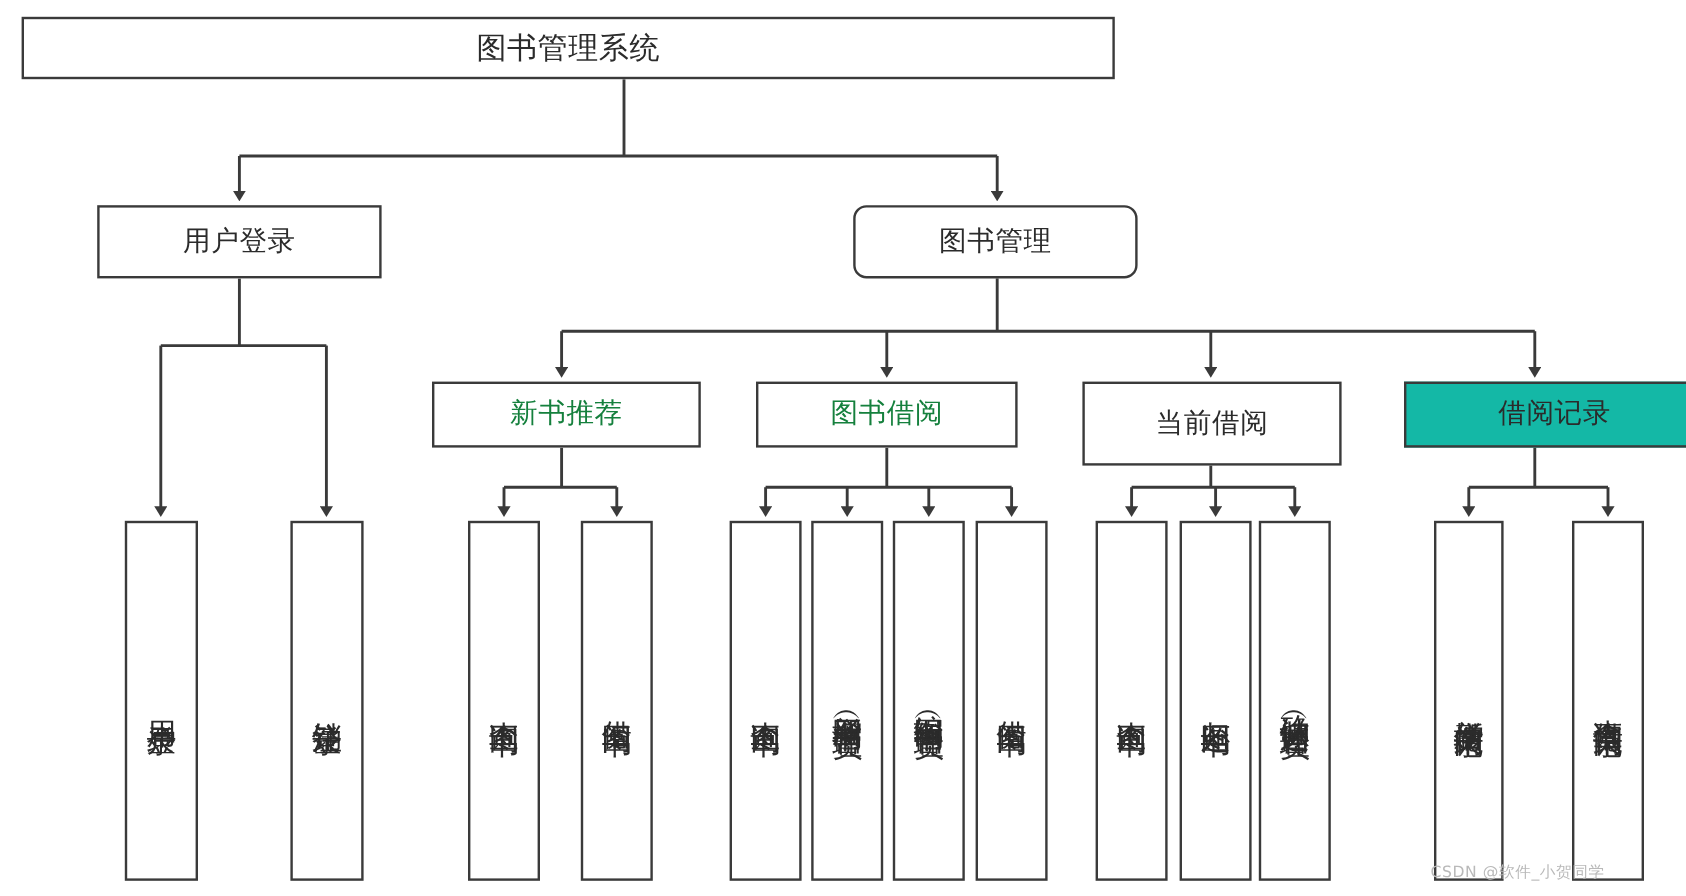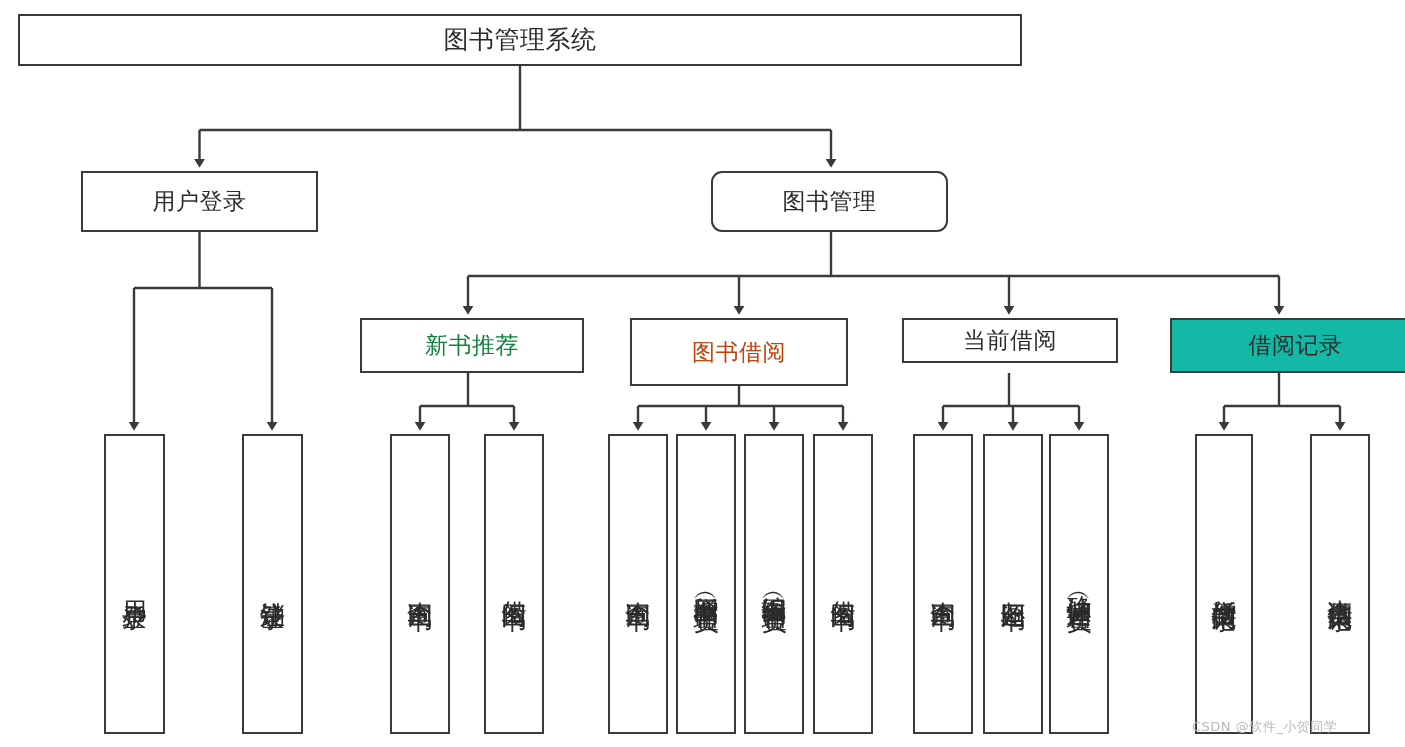--- a/index.html
+++ b/index.html
@@ -125,38 +125,38 @@
       <path d="M1013,406 L1013,423" marker-end="url(#arrow)"></path>
       <path d="M1079,406 L1079,423" marker-end="url(#arrow)"></path>
 
       <path d="M1279,373 L1279,406"></path>
       <path d="M1224,406 L1340,406"></path>
       <path d="M1224,406 L1224,423" marker-end="url(#arrow)"></path>
       <path d="M1340,406 L1340,423" marker-end="url(#arrow)"></path>
     </g>
   </svg>
 
-  <div class="node h root" style="left: 18px; top: 14px; width: 1004px; height: 52px; border-color: rgb(58, 58, 58); background: rgb(255, 255, 255); color: rgb(43, 43, 43);">
+  <div class="node h root" style="left: 18px; top: 14px; width: 911px; height: 52px; border-color: rgb(58, 58, 58); background: rgb(255, 255, 255); color: rgb(43, 43, 43);">
     <span class="lbl">图书管理系统</span>
   </div>
 
   <div class="node h" style="left: 81px; top: 171px; width: 237px; height: 61px; border-color: rgb(58, 58, 58); background: rgb(255, 255, 255); color: rgb(43, 43, 43);">
     <span class="lbl">用户登录</span>
   </div>
   <div class="node h" style="left: 711px; top: 171px; width: 237px; height: 61px; border-color: rgb(58, 58, 58); background: rgb(255, 255, 255); color: rgb(43, 43, 43); border-radius: 11px;">
     <span class="lbl">图书管理</span>
   </div>
 
   <div class="node h" style="left: 360px; top: 318px; width: 224px; height: 55px; border-color: rgb(58, 58, 58); background: rgb(255, 255, 255); color: #15803d;">
     <span class="lbl">新书推荐</span>
   </div>
-  <div class="node h" style="left: 630px; top: 318px; width: 218px; height: 68px; border-color: rgb(58, 58, 58); background: rgb(255, 255, 255); color: #c2410c; justify-content: center;">
+  <div class="node h" style="left: 630px; top: 318px; width: 218px; height: 55px; border-color: rgb(58, 58, 58); background: rgb(255, 255, 255); color: #15803d; justify-content: center;">
     <span class="lbl">图书借阅</span>
   </div>
-  <div class="node h" style="left: 902px; top: 318px; width: 216px; height: 45px; border-color: rgb(58, 58, 58); background: rgb(255, 255, 255); color: rgb(43, 43, 43);">
+  <div class="node h" style="left: 902px; top: 318px; width: 216px; height: 70px; border-color: rgb(58, 58, 58); background: rgb(255, 255, 255); color: rgb(43, 43, 43);">
     <span class="lbl">当前借阅</span>
   </div>
   <div class="node h" style="left: 1170px; top: 318px; width: 251px; height: 55px; border-color: rgb(58, 58, 58); background: #14b8a6; color: rgb(43, 43, 43);">
     <span class="lbl">借阅记录</span>
   </div>
 
   <div class="node v" style="left: 104px; top: 434px; width: 61px; height: 300px; border-color: rgb(58, 58, 58); background: rgb(255, 255, 255); color: rgb(43, 43, 43);">
     <span class="lbl">用户登录</span>
   </div>
   <div class="node v" style="left: 242px; top: 434px; width: 61px; height: 300px; border-color: rgb(58, 58, 58); background: rgb(255, 255, 255); color: rgb(43, 43, 43);">

